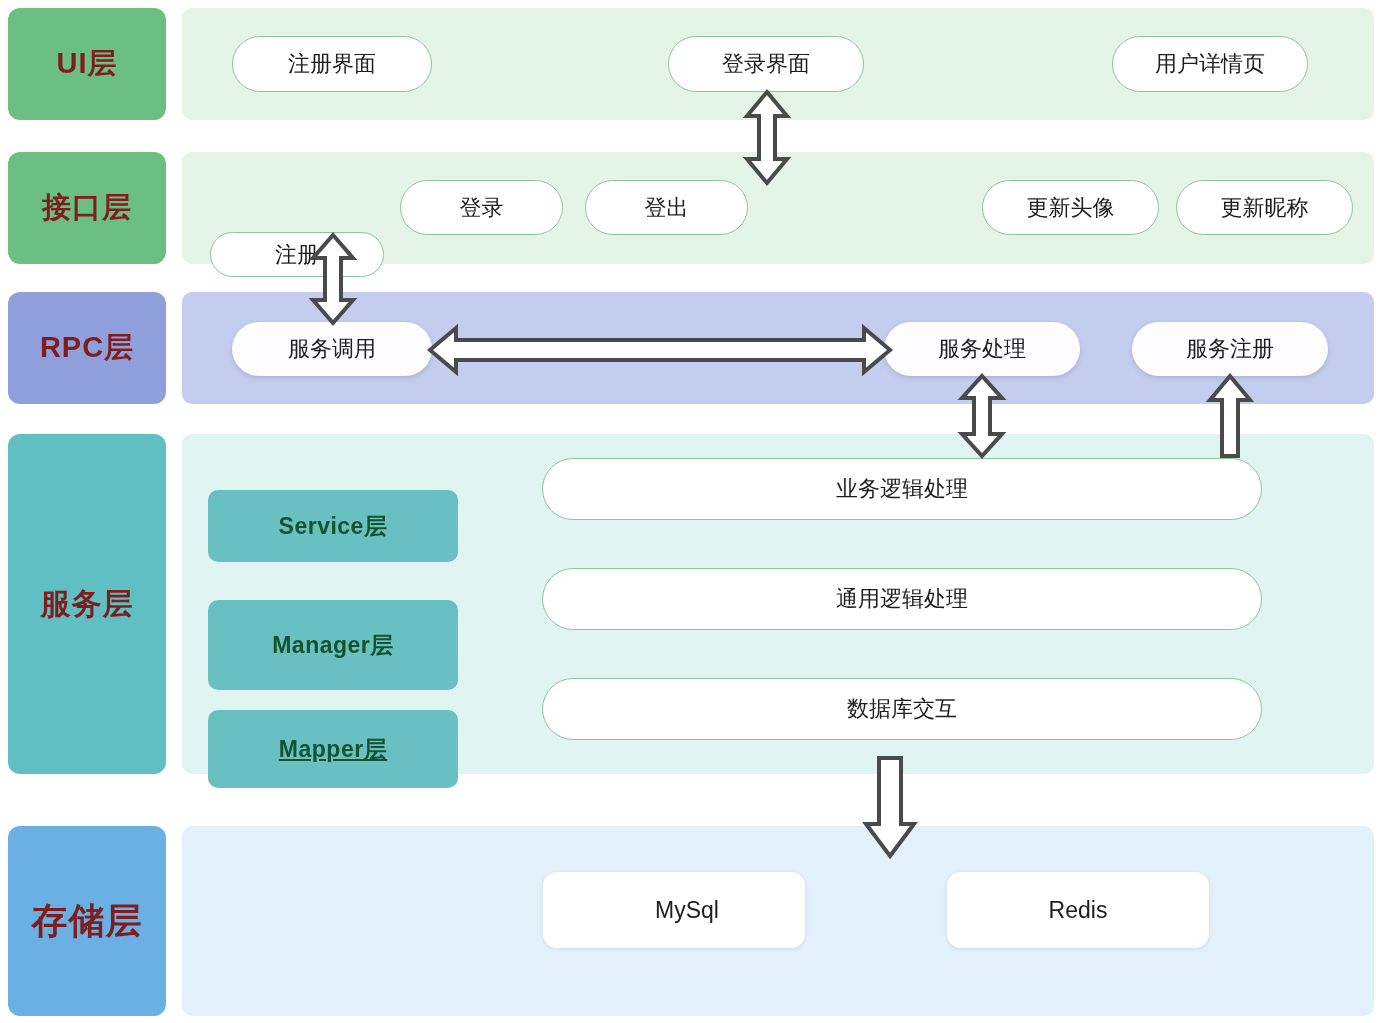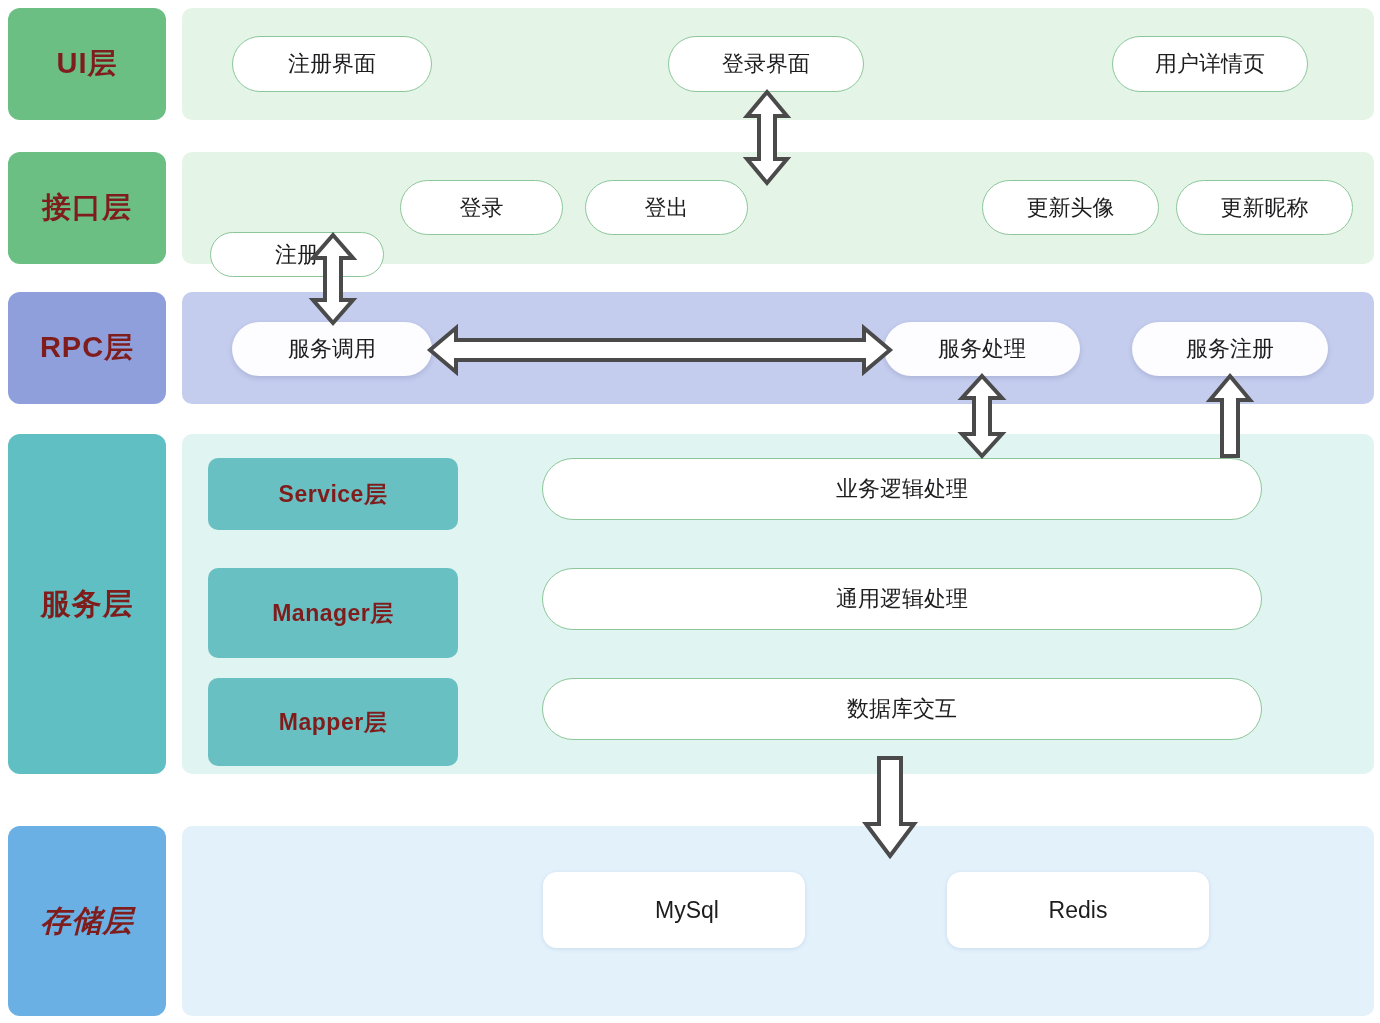--- a/index.html
+++ b/index.html
@@ -56,24 +56,25 @@
     white-space: nowrap;
     box-shadow: 0 2px 5px rgba(60,60,110,.18);
   }
 
   
   .teal-block {
     position: absolute;
     background: #69c0c3;
     border-radius: 10px;
     display: flex; align-items: center; justify-content: center;
-    color: #7f1d1d;
+    color: #14532d;
     font-size: 23px;
     font-weight: bold;
     letter-spacing: .5px;
+    margin-top: 32px;
   }
 
   
   .store-card {
     position: absolute;
     background: #ffffff;
     border-radius: 14px;
     display: flex; align-items: center; justify-content: center;
     color: #1d1d1f;
     font-size: 23px;
@@ -98,21 +99,21 @@
   </div>
 
   <div class="layer-label" style="top:292px;height:112px;background:#8e9fdc;font-size:29px;">
     <span>RPC层</span>
   </div>
 
   <div class="layer-label" style="top:434px;height:340px;background:#5fbfc2;font-size:30px;">
     <span>服务层</span>
   </div>
 
-  <div class="layer-label" style="top:826px;height:190px;background:#6ab0e4;font-size:30px;font-style:italic;">
+  <div class="layer-label" style="top:826px;height:190px;background:#6ab0e4;font-size:36px;">
     <span>存储层</span>
   </div>
 
   <div class="layer-panel" style="top:8px;height:112px;background:#e4f4e6;"></div>
   <div class="layer-panel" style="top:152px;height:112px;background:#e4f4e6;"></div>
   <div class="layer-panel" style="top:292px;height:112px;background:#c4cdee;"></div>
   <div class="layer-panel" style="top:434px;height:340px;background:#e0f4f1;"></div>
   <div class="layer-panel" style="top:826px;height:190px;background:#e3f1fb;"></div>
 
   <div class="pill" style="left:232px;top:36px;width:200px;height:56px;">
@@ -150,21 +151,21 @@
   <div class="softpill" style="left:1132px;top:322px;width:196px;height:54px;">
     <span>服务注册</span>
   </div>
 
   <div class="teal-block" style="left:208px;top:458px;width:250px;height:72px;">
     <span>Service层</span>
   </div>
   <div class="teal-block" style="left:208px;top:568px;width:250px;height:90px;">
     <span>Manager层</span>
   </div>
-  <div class="teal-block" style="left:208px;top:678px;width:250px;height:88px;">
+  <div class="teal-block" style="left:208px;top:678px;width:250px;height:78px;text-decoration:underline;">
     <span>Mapper层</span>
   </div>
 
   <div class="pill" style="left:542px;top:458px;width:720px;height:62px;border-radius:32px;">
     <span>业务逻辑处理</span>
   </div>
   <div class="pill" style="left:542px;top:568px;width:720px;height:62px;border-radius:32px;">
     <span>通用逻辑处理</span>
   </div>
   <div class="pill" style="left:542px;top:678px;width:720px;height:62px;border-radius:32px;">

